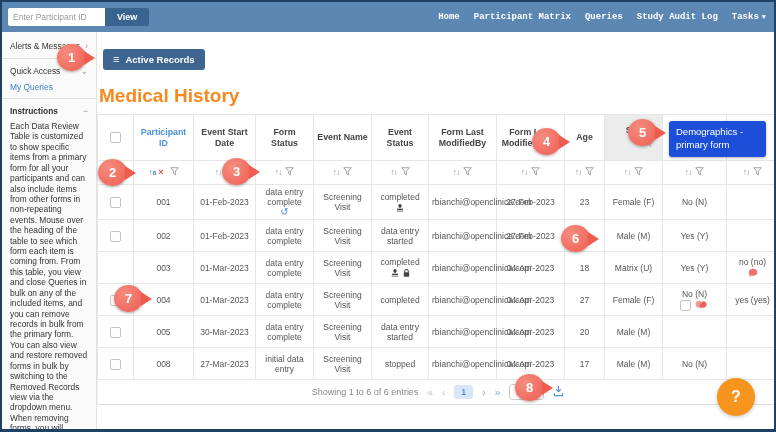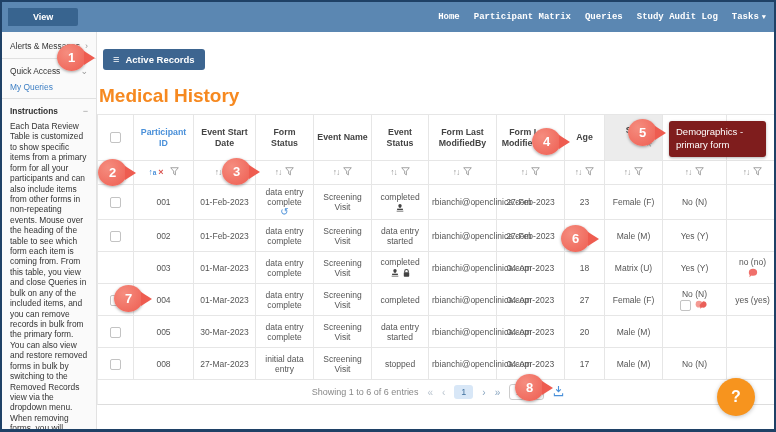--- a/index.html
+++ b/index.html
@@ -11,21 +11,21 @@
     border: 2px solid #1f4166; border-bottom-width: 3px;
   }
   
   .topnav { height: 30px; background: #5b87b2; display: flex; align-items: center;
     justify-content: space-between; padding: 0 8px 0 6px; }
   .nav-left { display: flex; align-items: stretch; height: 18px; }
   .pid-input { width: 97px; border: none; border-radius: 2px 0 0 2px; font-size: 8.5px;
     padding: 0 5px; color: #555; font-family: "Liberation Sans", sans-serif; }
   .pid-input::placeholder { color: #999; }
   .view-btn { background: #38648f; color: #fff; border: none; border-radius: 0 2px 2px 0;
-    font-size: 9px; font-weight: bold; padding: 0 25px; cursor: pointer;
+    font-size: 9px; font-weight: bold; padding: 0 12px; cursor: pointer;
     font-family: "Liberation Sans", sans-serif; }
   .nav-right { display: flex; align-items: center; gap: 14px; }
   .nav-link { color: #fff; font-size: 9px; font-weight: bold; cursor: pointer; white-space: nowrap; font-family: Liberation Mono, monospace; }
   .caret { font-size: 7px; margin-left: 3px; }
   
   .layout { display: flex; height: 397px; }
   .sidebar { width: 95px; background: #fafafa; border-right: 1px solid #e2e2e2;
     padding: 8px 8px 4px 8px; font-size: 8.4px; color: #333; flex: none; overflow: hidden; }
   .side-row { display: flex; justify-content: space-between; align-items: center; padding: 1px 0; }
   .side-chev { color: #999; font-size: 9px; }
@@ -68,35 +68,36 @@
   .pg-current { background: #d8e7f7; color: #41729f; padding: 2px 7px; border-radius: 3px; cursor: pointer; }
   .page-size { border: 1px solid #ccc; border-radius: 3px; padding: 2px 6px; color: #666;
     display: inline-flex; gap: 5px; align-items: center; cursor: pointer; }
   .page-size .caret2 { font-size: 6px; color: #999; }
   .dl { cursor: pointer; display: inline-block; }
   
   .help-fab { position: absolute; right: 19px; bottom: 13px; width: 38px; height: 38px;
     border-radius: 50%; background: #f7941e; color: #fff; font-size: 16px; font-weight: bold;
     border: none; box-shadow: 0 1px 4px rgba(0,0,0,.25); cursor: pointer; z-index: 30;
     font-family: "Liberation Sans", sans-serif; }
-  .tooltip { position: absolute; left: 667px; top: 119px; width: 97px; background: #7f1d1d;
+  .tooltip { position: absolute; left: 667px; top: 119px; width: 97px; background: #1d4ed8;
     color: #fff; font-size: 9.5px; line-height: 1.35; padding: 5px 7px; border-radius: 3px;
     z-index: 40; box-shadow: 0 1px 3px rgba(0,0,0,.3); }
   .badge { position: absolute; width: 29px; height: 27px; border-radius: 50%;
     background: radial-gradient(circle at 35% 32%, #f58d7f, #ee5c50); color: #fff;
     font-size: 13px; font-weight: bold; display: flex; align-items: center; justify-content: center;
     z-index: 50; box-shadow: 0 1px 3px rgba(0,0,0,.35); }
   .badge::after { content: ""; position: absolute; right: -9px; top: 50%; transform: translateY(-50%);
     border-left: 11px solid #ee5c50; border-top: 7px solid transparent; border-bottom: 7px solid transparent; }
 </style>
 </head>
 <body>
 
 <div class="topnav">
   <div class="nav-left">
+    <input class="pid-input" placeholder="Enter Participant ID" style="">
     <button class="view-btn">View</button>
   </div>
   <div class="nav-right">
     <span class="nav-link">Home</span>
     <span class="nav-link">Participant Matrix</span>
     <span class="nav-link">Queries</span>
     <span class="nav-link">Study Audit Log</span>
     <span class="nav-link"><span>Tasks</span><span class="caret">▼</span></span>
   </div>
 </div>

